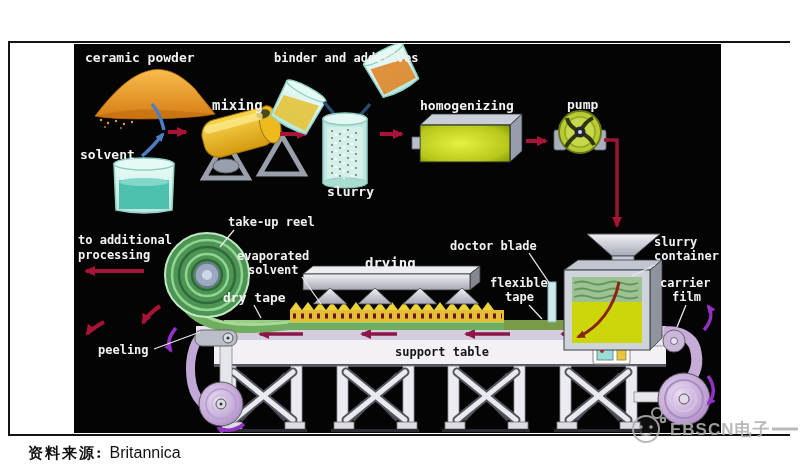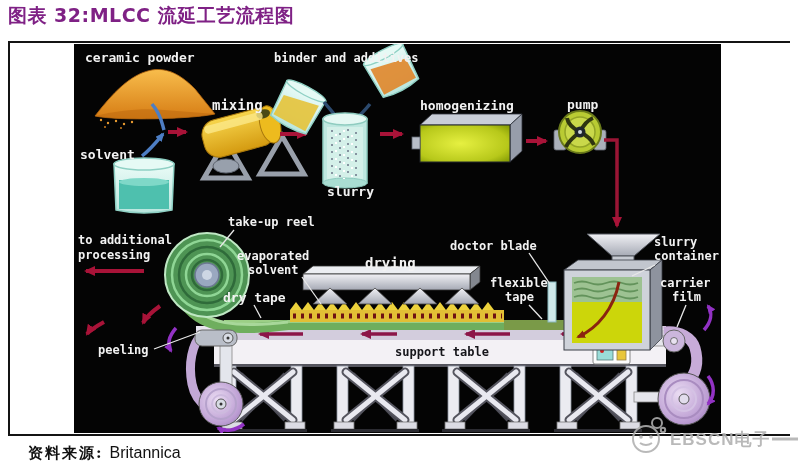--- a/index.html
+++ b/index.html
@@ -7,38 +7,37 @@
         font-family:"Liberation Sans",sans-serif;}
   .fig-title{position:absolute;left:8px;top:3px;font-family:"DejaVu Sans",sans-serif;
         font-weight:bold;font-size:19px;letter-spacing:.5px;color:#7f2185;white-space:nowrap;}
   .rule-top{position:absolute;left:8px;top:41px;width:782px;height:2px;background:#141414;}
   .rule-left{position:absolute;left:8px;top:41px;width:2px;height:395px;background:#141414;}
   .rule-bottom{position:absolute;left:8px;top:434px;width:782px;height:2px;background:#141414;}
   .figure{position:absolute;left:74px;top:44px;width:597px;height:389px;background:#0369a1;border-radius:21px;}
   .source{position:absolute;left:28px;top:444px;white-space:nowrap;color:#111;}
   .src-prefix{font-family:"DejaVu Serif",serif;font-weight:bold;font-size:15px;letter-spacing:2px;margin-top:20px;}
   .src-name{font-family:"Liberation Sans",sans-serif;font-size:16px;margin-left:6px;}
-  .watermark{position:absolute;left:624px;top:411px;opacity:.88;}
+  .watermark{position:absolute;left:624px;top:401px;opacity:.88;}
   
   .lbl{font-family:"DejaVu Sans Mono",monospace;font-weight:bold;fill:#f2f2f2;}
   .lbl-dark{font-family:"DejaVu Sans Mono",monospace;font-weight:bold;fill:#15151a;}
   .leader{stroke:#e8e8e8;stroke-width:1.3;fill:none;}
   .post{fill:#ebebf1;stroke:#8d93a0;stroke-width:.8;}
   .xbU{stroke:#55555f;stroke-width:9;stroke-linecap:round;}
   .xbO{stroke:#e9e9f0;stroke-width:5;stroke-linecap:round;}
   .xbB{stroke:#4a4a54;stroke-width:4;}
   .foot{fill:#dcdce4;stroke:#777;stroke-width:.8;}
   .wm-txt{font-family:"Liberation Sans",sans-serif;font-weight:bold;font-size:17px;fill:#b0b0b0;letter-spacing:1px;}
 </style>
 </head>
 <body>
 
 <div class="page">
 
-  <div class="fig-title">图表 32:MLCC 流延工艺流程图</div>
   <div class="rule-top"></div>
   <div class="rule-left"></div>
   <div class="rule-bottom"></div>
 
   <div class="figure">
   <svg width="647" height="389" viewBox="0 0 647 389" xmlns="http://www.w3.org/2000/svg">
     <defs>
       <linearGradient id="powderG" x1="0" y1="0" x2="0" y2="1">
         <stop offset="0" stop-color="#f8bd4c"></stop>
             <stop offset="1" stop-color="#d67c14"></stop>

